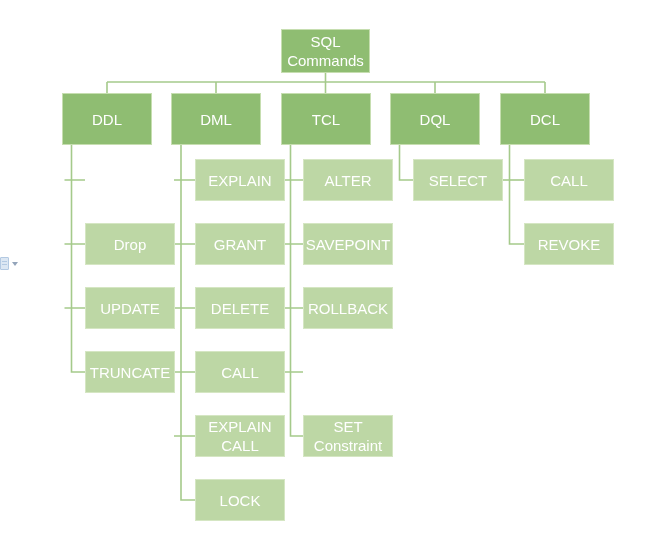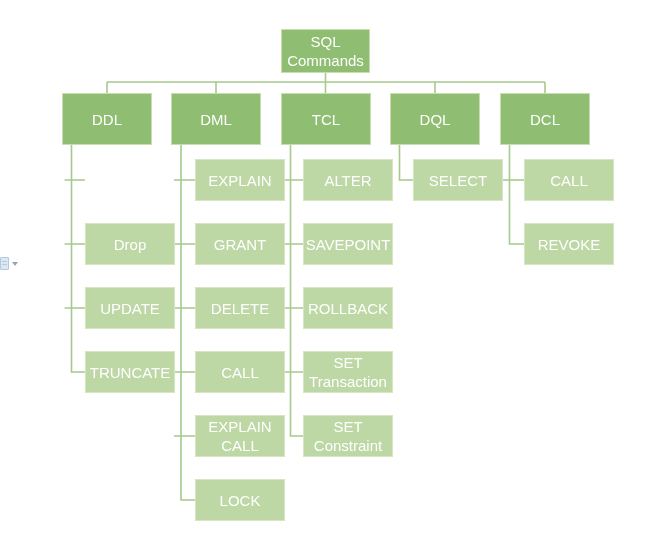--- a/index.html
+++ b/index.html
@@ -89,21 +89,20 @@
   <div class="node lvl2" style="left:195px;top:159px">EXPLAIN</div>
   <div class="node lvl2" style="left:195px;top:223px">GRANT</div>
   <div class="node lvl2" style="left:195px;top:287px">DELETE</div>
   <div class="node lvl2" style="left:195px;top:351px">CALL</div>
   <div class="node lvl2" style="left:195px;top:415px">EXPLAIN CALL</div>
   <div class="node lvl2" style="left:195px;top:479px">LOCK</div>
 
   <div class="node lvl2" style="left:303px;top:159px">ALTER</div>
   <div class="node lvl2" style="left:303px;top:223px">SAVEPOINT</div>
   <div class="node lvl2" style="left:303px;top:287px">ROLLBACK</div>
-  <div class="node lvl2" style="left:303px;top:351px">SET Transaction</div>
   <div class="node lvl2" style="left:303px;top:415px">SET Constraint</div>
 
   <div class="node lvl2" style="left:413px;top:159px">SELECT</div>
 
   <div class="node lvl2" style="left:524px;top:159px">CALL</div>
   <div class="node lvl2" style="left:524px;top:223px">REVOKE</div>
 
   <div class="side-btn">
     <span class="clip"></span>
     <span class="arrow"></span>

